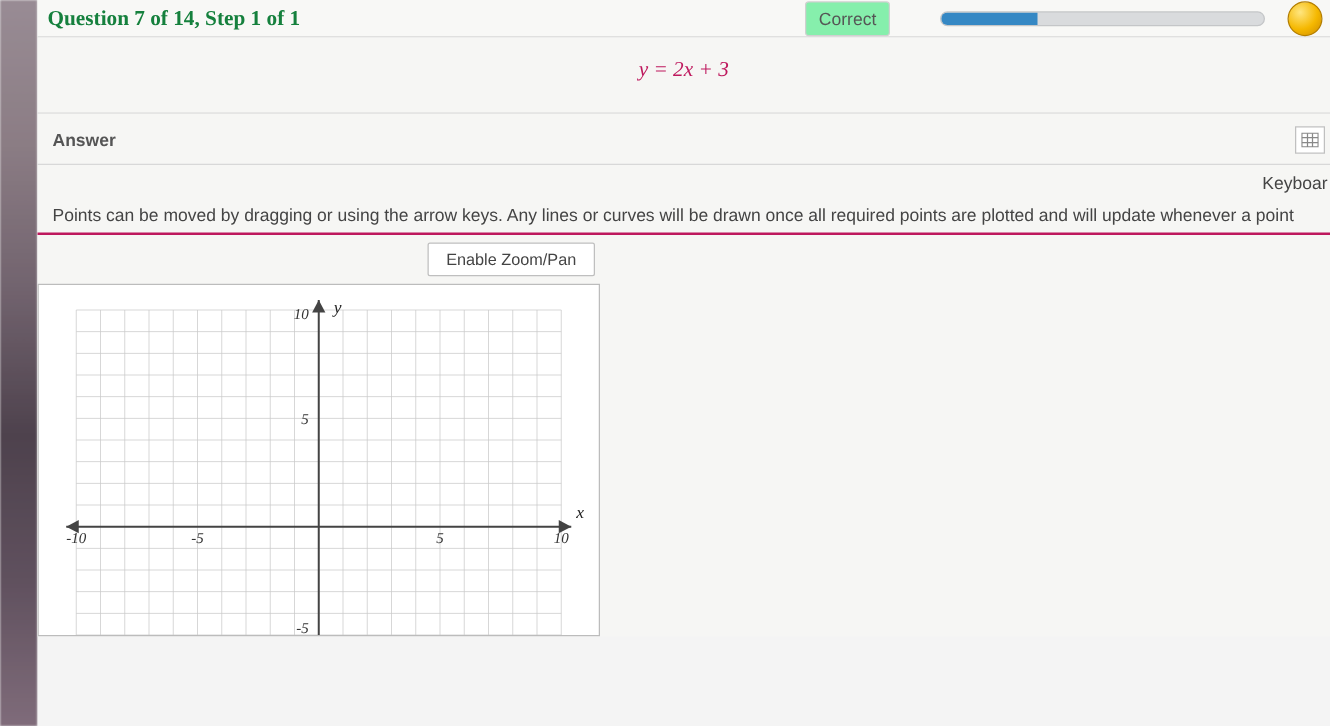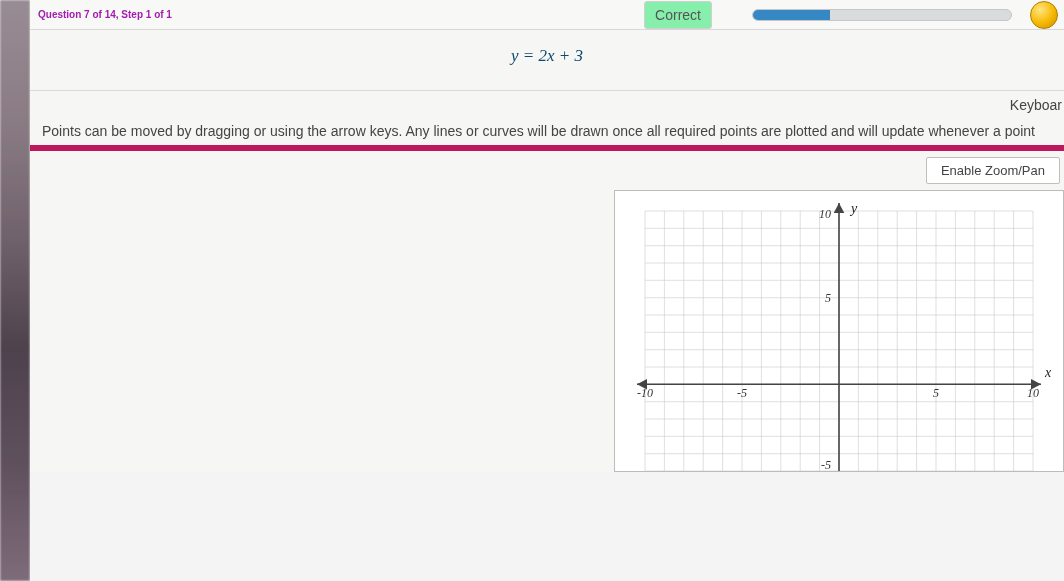--- a/index.html
+++ b/index.html
@@ -24,21 +24,21 @@
     background: #f4f4f4;
   }
   .header {
     display: flex;
     align-items: center;
     height: 30px;
     border-bottom: 1px solid #d8d8d8;
     background: #f8f8f6;
     padding: 0 6px 0 8px;
   }
-  .q-title { font-size: 10px; font-weight: 600; color: #a21caf; flex: 1; }
+  .q-title { font-size: 17px; font-weight: 600; color: #15803d; flex: 1; font-family: Liberation Serif, serif; }
   .correct {
     font-size: 14px; color: #555; padding: 5px 10px;
     background: #86efac; border: 1px solid #d0d0d0; border-radius: 3px;
     margin-right: 40px;
   }
   .progress {
     width: 260px; height: 12px; border-radius: 6px;
     background: #d9dbdd; border: 1px solid #c4c6c8;
     overflow: hidden; margin-right: 18px;
   }
@@ -47,21 +47,21 @@
     width: 28px; height: 28px; border-radius: 50%;
     background: radial-gradient(circle at 35% 30%, #ffe680 0%, #f5b800 55%, #cc8a00 100%);
     border: 1px solid #b37e00;
   }
   .prompt {
     padding: 16px 12px 10px 12px;
     border-bottom: 1px solid #d8d8d8;
     background: #f6f6f4;
   }
   .prompt-text { font-size: 14px; color: #444; margin-bottom: 24px; }
-  .equation { text-align: center; font-family: "Times New Roman", serif; font-style: italic; font-size: 17px; color: #0c4a6e; margin-bottom: 14px; }
+  .equation { text-align: center; font-family: "Times New Roman", serif; font-style: italic; font-size: 17px; color: #be185d; margin-bottom: 14px; }
   .answer-bar {
     display: flex; align-items: center; justify-content: space-between;
     padding: 10px 4px 8px 12px;
     border-bottom: 1px solid #d8d8d8;
     background: #f6f6f4;
   }
   .answer-label { font-size: 14px; font-weight: 600; color: #555; }
   .tool-icon {
     width: 24px; height: 22px; border: 1px solid #c0c0c0; background: #fff;
     display: flex; align-items: center; justify-content: center;
@@ -71,28 +71,28 @@
     display: flex; justify-content: flex-end;
     padding: 6px 2px 6px 12px;
     font-size: 14px; color: #444;
     background: #f6f6f4;
     text-align: right;
   }
   .hint {
     padding: 4px 2px 6px 12px;
     font-size: 14px; color: #444;
     background: #f6f6f4;
-    border-bottom: 6px solid #be185d;
+    border-bottom: 2px solid #be185d;
   }
   .graph-wrap {
     background: #f6f6f4;
     padding-top: 0;
     display: flex;
     flex-direction: column;
-    align-items: flex-end;
+    align-items: flex-start;
   }
   .zoom-row {
     width: 450px;
     display: flex;
     justify-content: flex-end;
     padding: 6px 4px;
   }
   .zoom-btn {
     font-size: 13px; color: #444;
     padding: 5px 14px;
@@ -125,20 +125,34 @@
     <div class="progress">
       <div class="progress-fill" style="width: 30%;"></div>
     </div>
     <div class="coin"></div>
   </div>
 
   <div class="prompt">
     <div class="equation">y = 2x + 3</div>
   </div>
 
+  <div class="answer-bar">
+    <div class="answer-label">Answer</div>
+    <div class="tool-icon">
+      <svg width="14" height="12" viewBox="0 0 14 12">
+          <g stroke="#888" stroke-width="1" fill="none">
+            <rect x="0.5" y="0.5" width="13" height="11"></rect>
+            <line x1="0.5" y1="4" x2="13.5" y2="4"></line>
+            <line x1="0.5" y1="8" x2="13.5" y2="8"></line>
+            <line x1="5" y1="0.5" x2="5" y2="11.5"></line>
+            <line x1="9" y1="0.5" x2="9" y2="11.5"></line>
+          </g>
+        </svg>
+    </div>
+  </div>
 
   <div class="sub-bar">
     <span>Keyboar</span>
   </div>
 
   <div class="hint">Points can be moved by dragging or using the arrow keys. Any lines or curves will be drawn once all required points are plotted and will update whenever a point</div>
 
   <div class="graph-wrap">
     <div class="zoom-row">
       <div class="zoom-btn">Enable Zoom/Pan</div>

